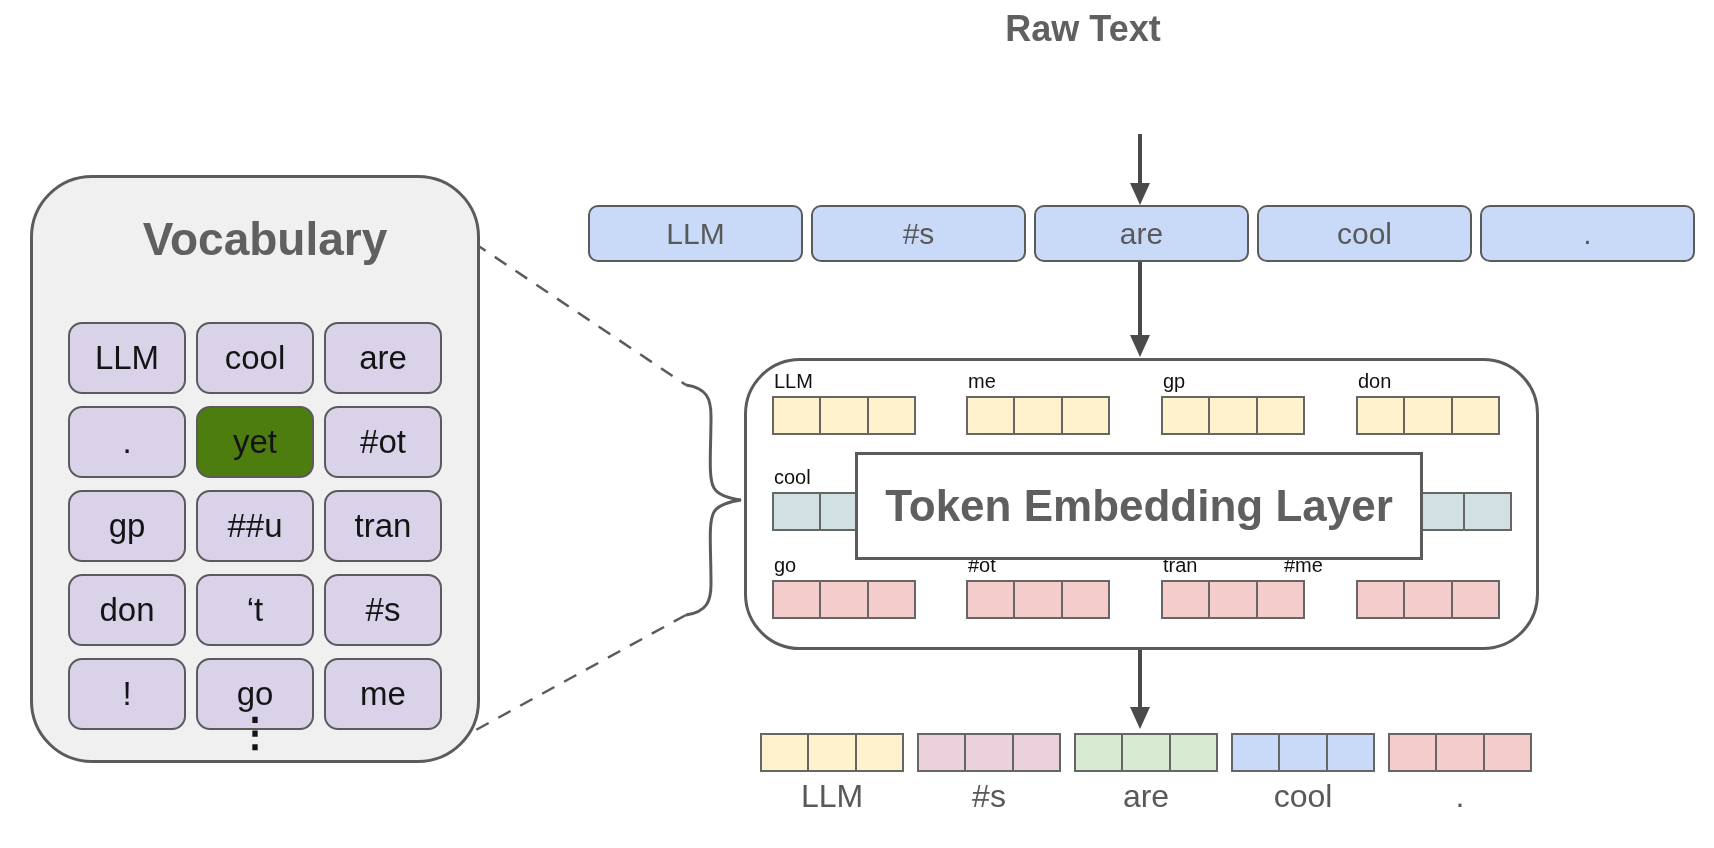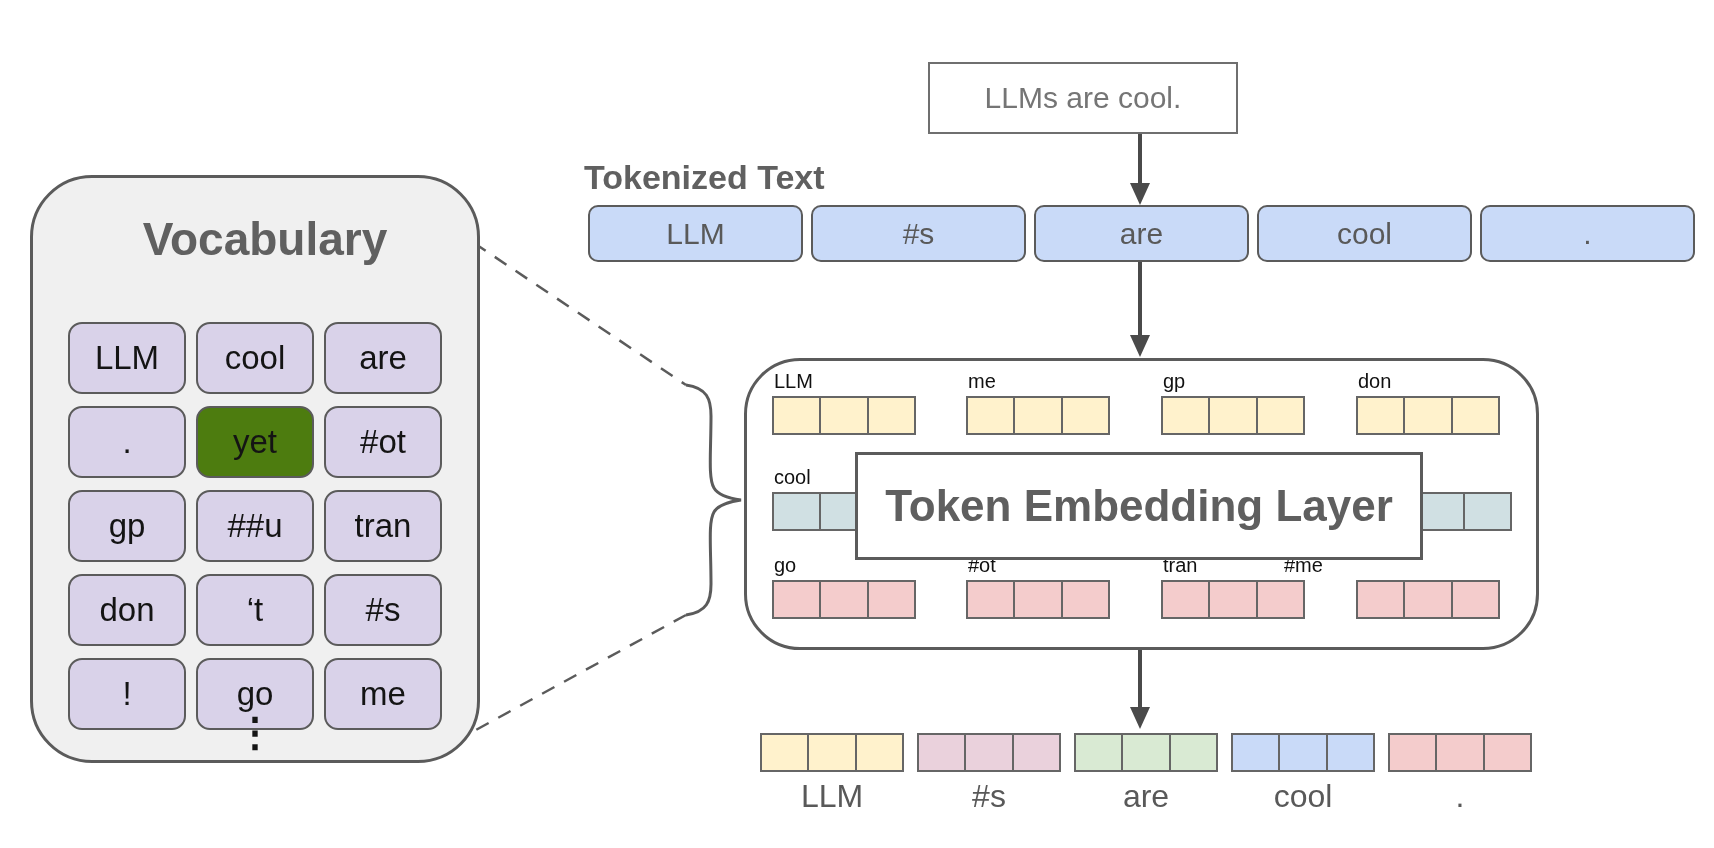--- a/index.html
+++ b/index.html
@@ -108,25 +108,22 @@
   <div class="vocab-item" style="left: 196px; top: 490px; background-color: rgb(217, 210, 233);">##u</div>
   <div class="vocab-item" style="left: 324px; top: 490px; background-color: rgb(217, 210, 233);">tran</div>
   <div class="vocab-item" style="left: 68px; top: 574px; background-color: rgb(217, 210, 233);">don</div>
   <div class="vocab-item" style="left: 196px; top: 574px; background-color: rgb(217, 210, 233);">‘t</div>
   <div class="vocab-item" style="left: 324px; top: 574px; background-color: rgb(217, 210, 233);">#s</div>
   <div class="vocab-item" style="left: 68px; top: 658px; background-color: rgb(217, 210, 233);">!</div>
   <div class="vocab-item" style="left: 196px; top: 658px; background-color: rgb(217, 210, 233);">go</div>
   <div class="vocab-item" style="left: 324px; top: 658px; background-color: rgb(217, 210, 233);">me</div>
   <div class="abs vocab-ellipsis">⋮</div>
 
-  <div class="abs raw-box center">
-    <span>LLMs are cool.</span>
-  </div>
-
-  <div class="hdg tok-heading">Tokenized Text</div>
+  <div class="hdg raw-heading">Raw Text</div>
+
   <div class="token" style="left: 588px; background-color: rgb(201, 218, 248);">LLM</div>
   <div class="token" style="left: 811px; background-color: rgb(201, 218, 248);">#s</div>
   <div class="token" style="left: 1034px; background-color: rgb(201, 218, 248);">are</div>
   <div class="token" style="left: 1257px; background-color: rgb(201, 218, 248);">cool</div>
   <div class="token" style="left: 1480px; background-color: rgb(201, 218, 248);">.</div>
 
   <div class="abs embed-box"></div>
 
   <div class="vlabel" style="left:774px;top:370px">LLM</div>
   <div class="vec" style="left: 772px; top: 396px; background-color: rgb(255, 242, 204);">

